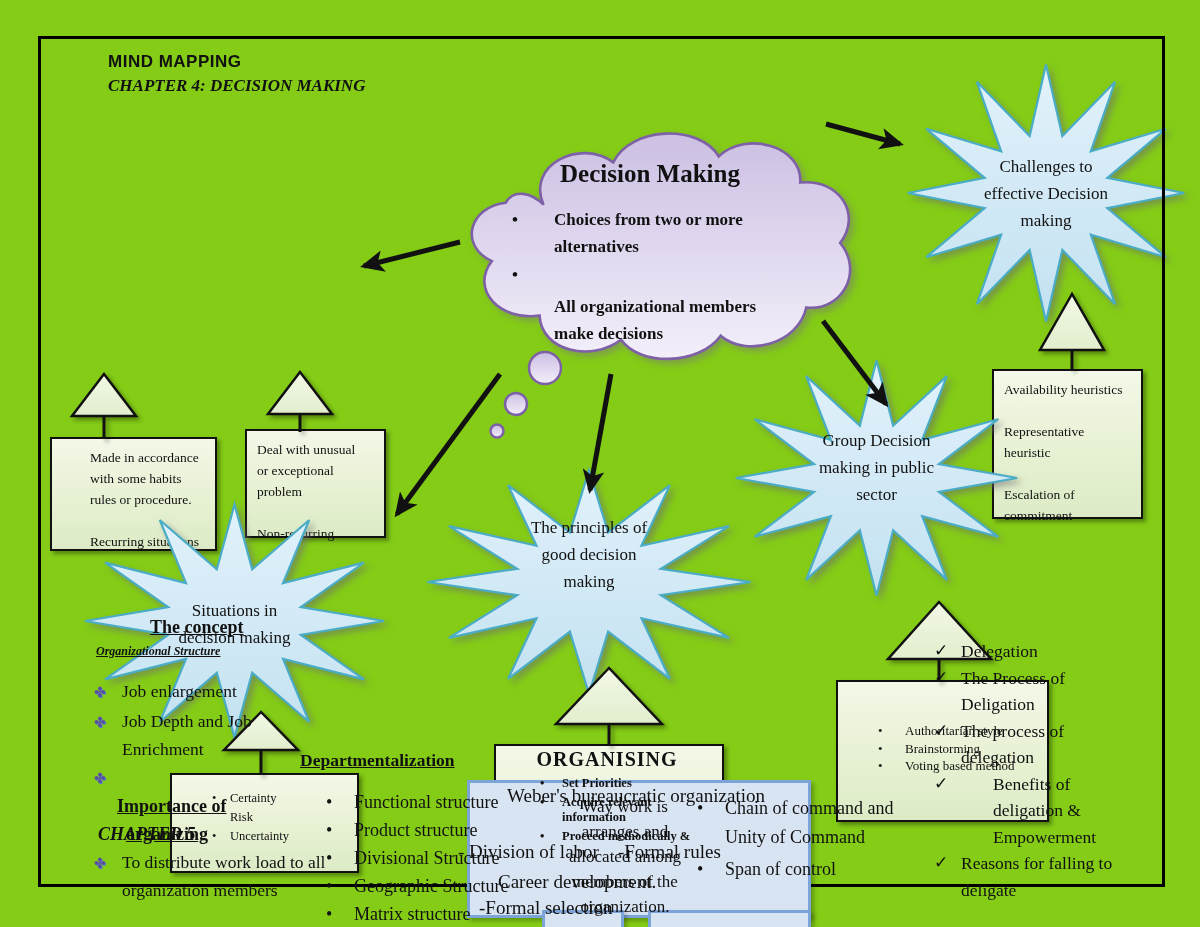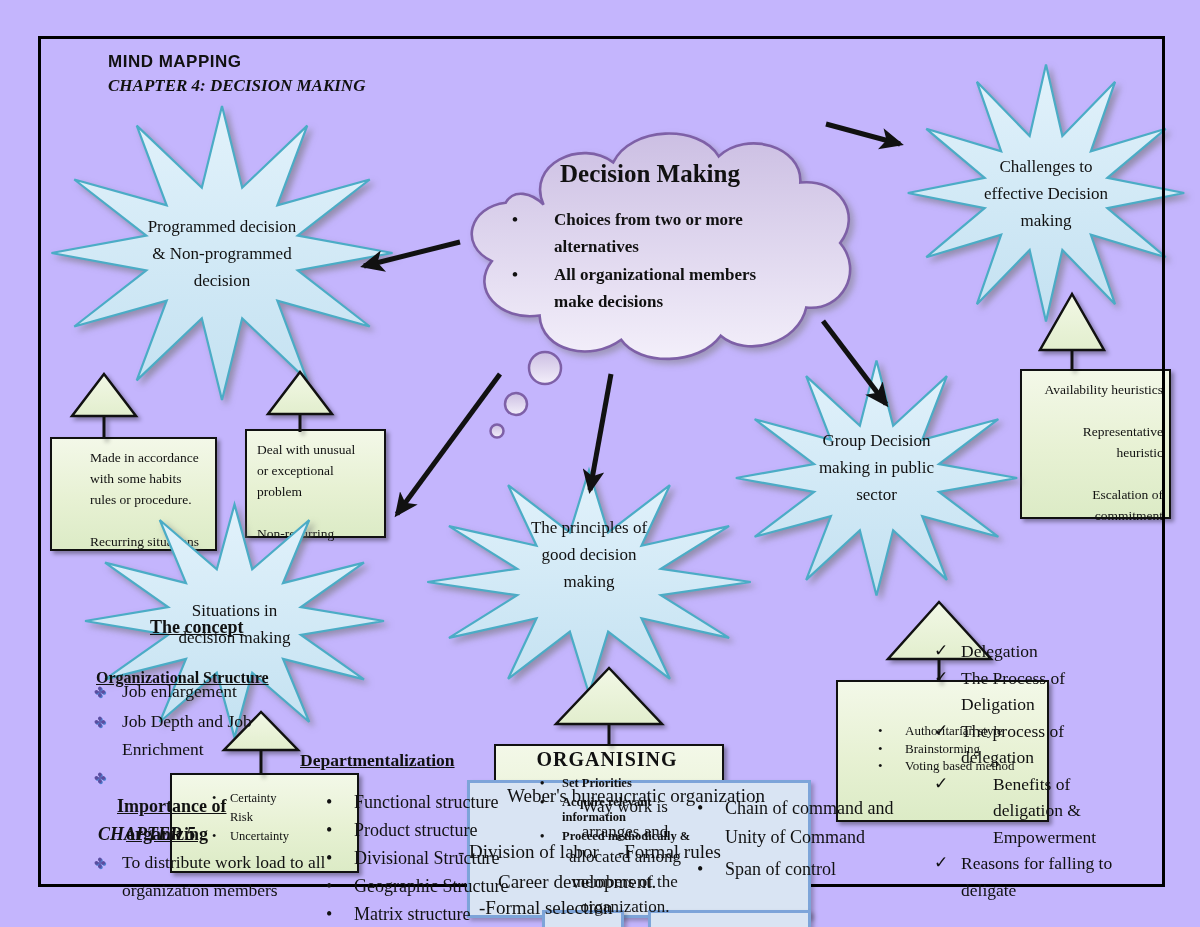--- a/index.html
+++ b/index.html
@@ -1,16 +1,16 @@
 <!DOCTYPE html>
 <html><head>
 <meta charset="utf-8">
 <style>
   html,body{margin:0;padding:0;background:#fff;}
-  .page{position:relative;width:1200px;height:927px;overflow:hidden;background:#c4b5fd;
+  .page{position:relative;width:1200px;height:927px;overflow:hidden;background:#84cc16;
         font-family:"Liberation Serif",serif;color:#111;}
   .abs{position:absolute;}
   .frame{position:absolute;left:38px;top:36px;width:1121px;height:845px;
          border:3px solid #000;z-index:15;pointer-events:none;} .z13{z-index:13;}
   
   .h-title{font-family:"Liberation Sans",sans-serif;font-weight:bold;font-size:17px;letter-spacing:.5px;}
   .h-sub{font-weight:bold;font-style:italic;font-size:17px;}
   
   .star{position:absolute;z-index:12;}
   .star svg{position:absolute;left:0;top:0;width:100%;height:100%;overflow:visible;
@@ -116,28 +116,20 @@
       <line x1="939" y1="659" x2="939" y2="682" stroke="#111" stroke-width="3"></line>
       <polygon points="939,602 888,659 991,659" fill="url(#grad-tri)" stroke="#111" stroke-width="2.5"></polygon>
     </g>
   </svg>
 
   <div class="frame"></div>
 
   <div class="tb h-title" style="left:108px;top:52px;">MIND MAPPING</div>
   <div class="tb h-sub" style="left:108px;top:76px;">CHAPTER 4: DECISION MAKING</div>
 
-  <div class="star" style="left:48px;top:103px;width:348px;height:300px;">
-    <svg viewBox="0 0 200 200" preserveAspectRatio="none">
-        <polygon vector-effect="non-scaling-stroke" points="100,2 111.6,56.5 149,15.1 131.8,68.2 184.9,51 143.5,88.4 198,100 143.5,111.6 184.9,149 131.8,131.8 149,184.9 111.6,143.5 100,198 88.4,143.5 51,184.9 68.2,131.8 15.1,149 56.5,111.6 2,100 56.5,88.4 15.1,51 68.2,68.2 51,15.1 88.4,56.5" fill="url(#grad-star)" stroke="#4bacc6" stroke-width="2.2"></polygon>
-      </svg>
-    <div class="star-label">Programmed decision
-&amp; Non-programmed
-decision</div>
-  </div>
 
   <div class="star" style="left:905px;top:62px;width:282px;height:262px;">
     <svg viewBox="0 0 200 200" preserveAspectRatio="none">
         <polygon vector-effect="non-scaling-stroke" points="100,2 111.6,56.5 149,15.1 131.8,68.2 184.9,51 143.5,88.4 198,100 143.5,111.6 184.9,149 131.8,131.8 149,184.9 111.6,143.5 100,198 88.4,143.5 51,184.9 68.2,131.8 15.1,149 56.5,111.6 2,100 56.5,88.4 15.1,51 68.2,68.2 51,15.1 88.4,56.5" fill="url(#grad-star)" stroke="#4bacc6" stroke-width="2.2"></polygon>
       </svg>
     <div class="star-label">Challenges to
 effective Decision
 making</div>
   </div>
 
@@ -175,40 +167,40 @@
            C 10,132 22,94 58,90 C 66,76 84,80 96,92 Z" fill="url(#grad-cloud)" stroke="#7e60a7" stroke-width="2.6"></path>
     </svg>
     <div class="cloud-title">Decision Making</div>
     <div class="cloud-list">
       <div class="li">
         <span class="mk">•</span>
         <span style="width:245px;">Choices from two or more alternatives</span>
       </div>
       <div class="li">
         <span class="mk">•</span>
-        <span style="width:245px;">All organizational members make decisions</span>
+        <span style="width:245px;margin-top:32px;">All organizational members make decisions</span>
       </div>
     </div>
   </div>
 
   <div class="gbox" style="left:50px;top:437px;width:135px;height:110px;padding-left:28px;">
     <div class="txt">Made in accordance
 with some habits
 rules or procedure.
 
 Recurring situations</div>
   </div>
   <div class="gbox" style="left:245px;top:429px;width:137px;height:105px;">
     <div class="txt">Deal with unusual
 or exceptional
 problem
 
 Non-recurring</div>
   </div>
-  <div class="gbox" style="left:1020px;top:369px;width:147px;height:146px;text-align:right;">
+  <div class="gbox" style="left:992px;top:369px;width:147px;height:146px;">
     <div class="txt">Availability heuristics
 
 Representative
 heuristic
 
 Escalation of
 commitment</div>
   </div>
 
   <div class="gbox" style="left:170px;top:773px;width:185px;height:96px;">
@@ -245,21 +237,21 @@
         <span>Voting based method</span>
       </div>
     </div>
   </div>
 
   <div class="bbox" style="left:467px;top:780px;width:338px;height:132px;"></div>
   <div class="bbox" style="left:542px;top:910px;width:76px;height:17px;"></div>
   <div class="bbox" style="left:648px;top:910px;width:157px;height:17px;"></div>
 
   <div class="tb bold und" style="left:150px;top:617px;font-size:18px;">The concept</div>
-  <div class="tb bold und" style="left:96px;top:669px;font-size:16px;">Organizational Structure</div>
+  <div class="tb bold und" style="left:96px;top:644px;font-size:12px;font-style:italic;">Organizational Structure</div>
   <div class="tb jobs" style="left:94px;top:677px;width:200px;">
     <div class="li">
       <span class="mk">✤</span>
       <span style="width:168px;">Job enlargement</span>
     </div>
     <div class="li">
       <span class="mk">✤</span>
       <span style="width:168px;">Job Depth and Job Enrichment</span>
     </div>
     <div class="li">

